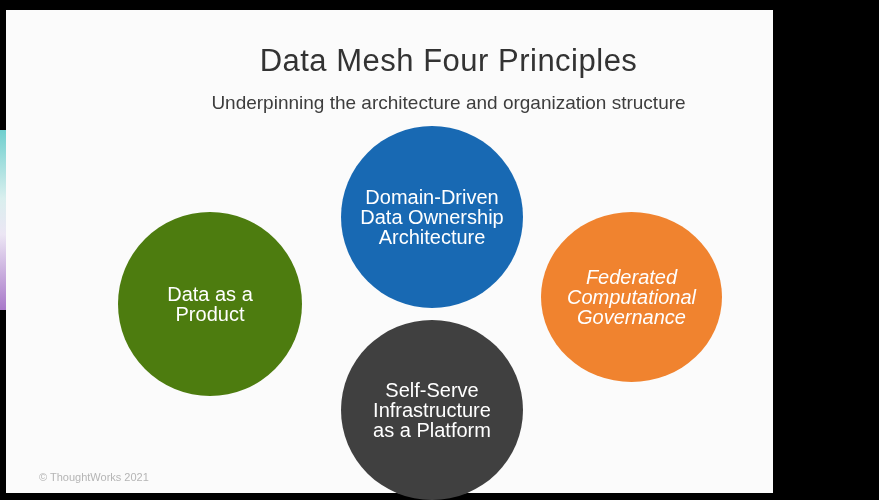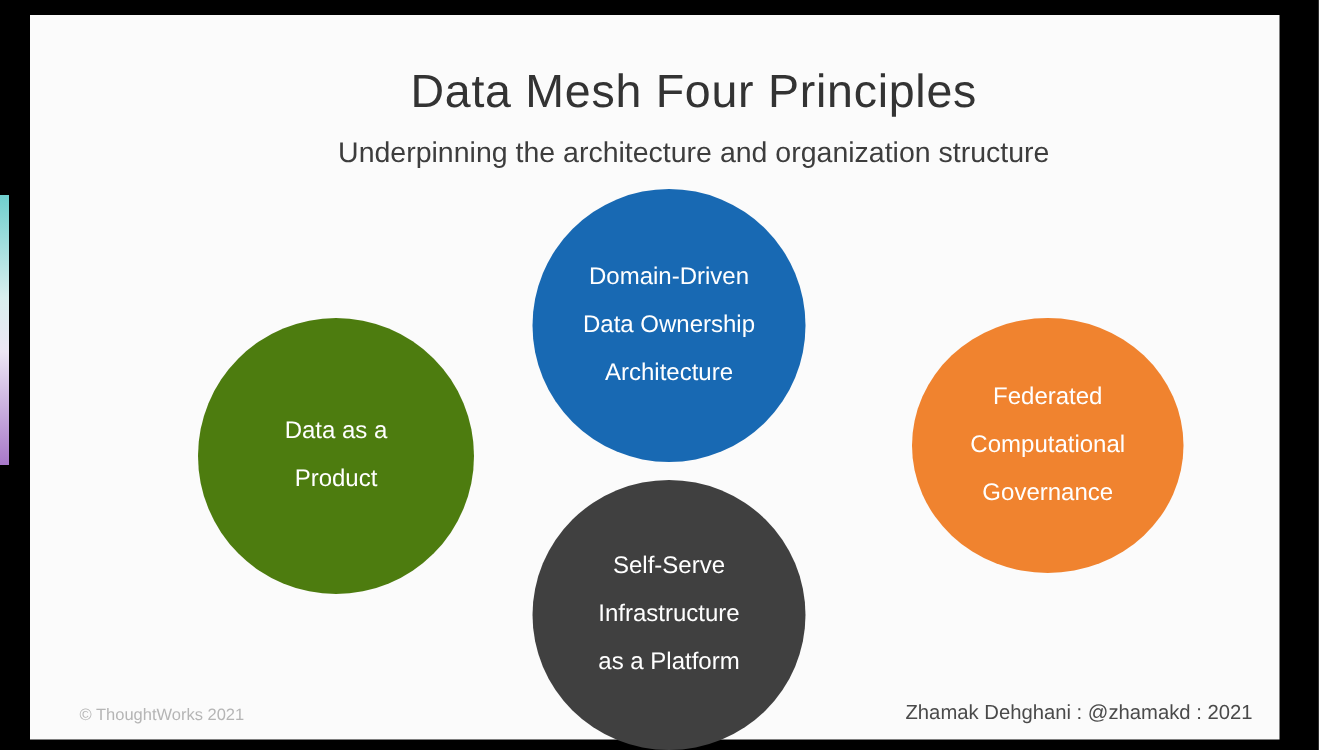--- a/index.html
+++ b/index.html
@@ -13,24 +13,23 @@
     width: 879px;
     height: 500px;
     background: #000;
     overflow: hidden;
   }
   
   .slide {
     position: absolute;
     left: 6px;
     top: 10px;
-    width: 833px;
+    width: 767px;
     height: 483px;
     background: #fbfbfb;
-    margin-left: 14px;
   }
   
   .edge-strip {
     position: absolute;
     left: 0;
     top: 130px;
     width: 6px;
     height: 180px;
     background: linear-gradient(180deg, #6fcfce 0%, #d9efee 38%, #ece6f4 58%, #a878c9 100%);
   }
@@ -60,28 +59,28 @@
   .circle {
     position: absolute;
     border-radius: 50%;
     display: flex;
     align-items: center;
     justify-content: center;
     text-align: center;
   }
   .circle .circle-label {
     color: #ffffff;
-    font-size: 16px;
-    line-height: 32px;
+    font-size: 20px;
+    line-height: 20px;
     white-space: pre-line;
     font-weight: 400;
   }
   .circle-blue   { left: 335px; top: 116px; width: 182px; height: 182px; }
   .circle-crimson{ left: 112px; top: 202px; width: 184px; height: 184px; }
-  .circle-orange { left: 588px; top: 202px; width: 181px; height: 170px; }
+  .circle-orange { left: 535px; top: 202px; width: 181px; height: 170px; font-style: italic; }
   .circle-purple { left: 335px; top: 310px; width: 182px; height: 180px; }
 
   .footer-left {
     position: absolute;
     left: 33px;
     top: 461px;
     font-size: 11px;
     color: #b5b5b5;
   }
   .footer-right {
@@ -119,17 +118,16 @@
     </div>
 
     <div class="circle circle-purple" style="background: #404040;">
       <span class="circle-label">Self-Serve
 Infrastructure
 as a Platform</span>
     </div>
 
     <div class="footer-left">© ThoughtWorks 2021</div>
 
-    <div class="footer-right">Zhamak Dehghani : @zhamakd : 2021</div>
   </div>
 
   <div class="edge-strip"></div>
 </div>
 
 </body></html>

